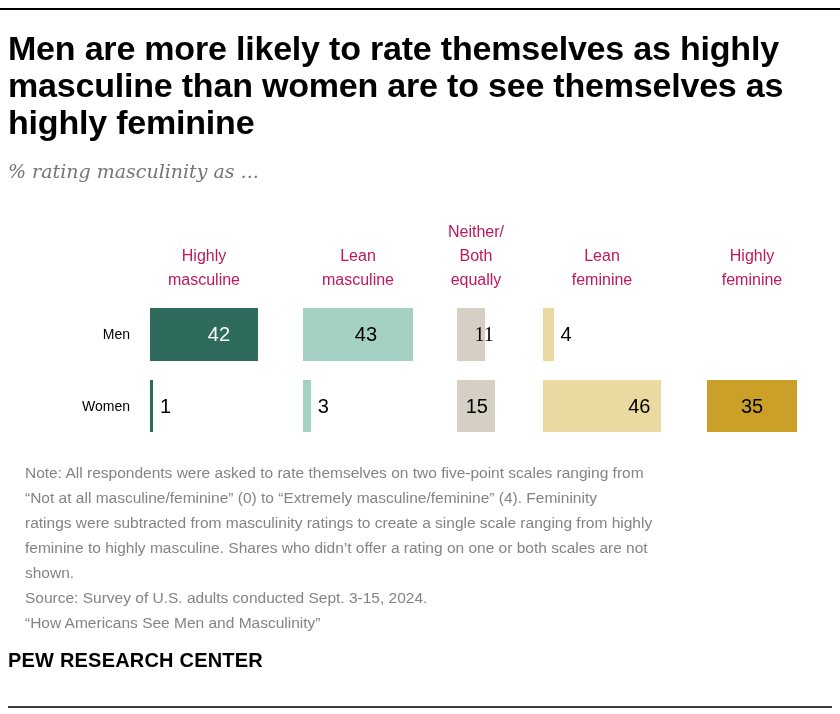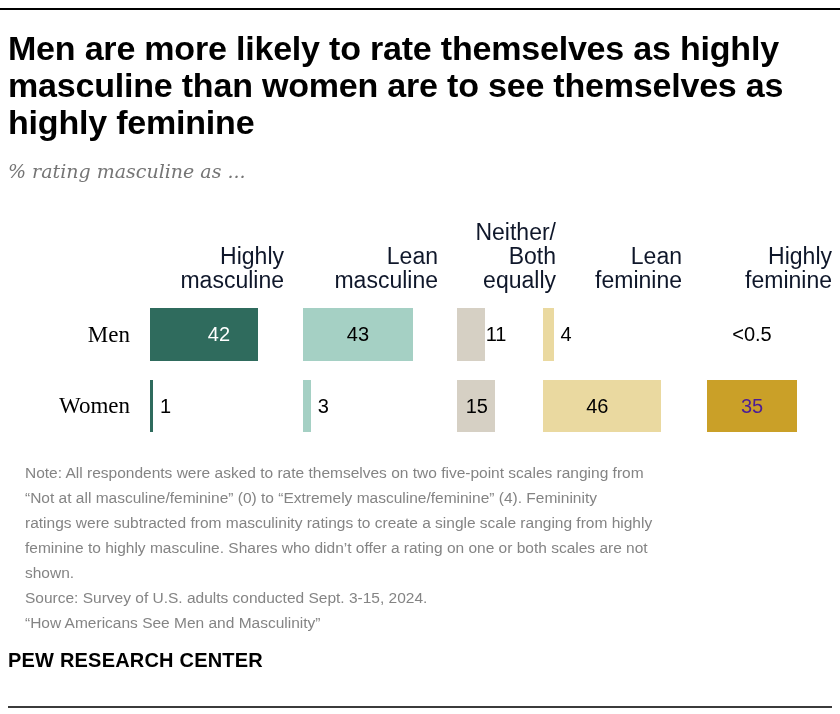--- a/index.html
+++ b/index.html
@@ -20,24 +20,24 @@
   }
   .subtitle {
     margin: 18px 8px 0 8px;
     font-family: "DejaVu Serif", serif; font-style: italic;
     font-size: 19px; line-height: 24px; color: #757575;
   }
 
   .chart { position: relative; height: 240px; margin-top: 27px; width: 840px; }
   .chart > div { position: absolute; }
   .cat-header {
-    text-align: right; font-size: 23px; line-height: 24px;
-    white-space: pre-line; color: #0f172a;
+    text-align: center; font-size: 16px; line-height: 24px;
+    white-space: pre-line; color: #be185d;
   }
-  .row-label { text-align: right; font-size: 23px; color: #000; font-family: Liberation Serif, serif; }
+  .row-label { text-align: right; font-size: 14px; color: #000; }
   .bar-value { font-size: 20px; color: #000; }
   .bar-value.inside { text-align: center; }
   .bar-value.centered { text-align: center; }
 
   .meta {
     margin: 10px 8px 0 25px;
     font-size: 15.5px; line-height: 25px; color: #848484;
     white-space: pre-line;
   }
   .meta + .meta { margin-top: 0; }
@@ -49,55 +49,54 @@
 </style>
 </head>
 <body>
 
 <div class="page">
   <div class="rule-top"></div>
 
   <h1 class="title">Men are more likely to rate themselves as highly
 masculine than women are to see themselves as
 highly feminine</h1>
-  <div class="subtitle">% rating masculine as ...</div>
+  <div class="subtitle">% rating masculinity as ...</div>
 
   <div class="chart">
       <div class="cat-header" style="left: 124px; bottom: 158px; width: 160px;">Highly
 masculine</div>
       <div class="cat-header" style="left: 278px; bottom: 158px; width: 160px;">Lean
 masculine</div>
       <div class="cat-header" style="left: 396px; bottom: 158px; width: 160px;">Neither/
 Both
 equally</div>
       <div class="cat-header" style="left: 522px; bottom: 158px; width: 160px;">Lean
 feminine</div>
       <div class="cat-header" style="left: 672px; bottom: 158px; width: 160px;">Highly
 feminine</div>
       <div class="row-label" style="left: 0px; top: 98px; width: 130px; height: 53px; line-height: 53px;">Men</div>
       <div class="bar" style="left: 150.45px; top: 98px; width: 107.1px; height: 53px; background: rgb(47, 107, 93);"></div>
       <div class="bar-value inside" style="left: 150.45px; top: 98px; width: 107.1px; height: 53px; line-height: 53px; color: rgb(255, 255, 255); margin-left: 15px;">42</div>
       <div class="bar" style="left: 303.175px; top: 98px; width: 109.65px; height: 53px; background: rgb(165, 208, 196);"></div>
-      <div class="bar-value inside" style="left: 303.175px; top: 98px; width: 109.65px; height: 53px; line-height: 53px; color: rgb(0, 0, 0);">43</div>
+      <div class="bar-value inside" style="left: 303.175px; top: 98px; width: 109.65px; height: 53px; line-height: 53px; color: rgb(0, 0, 0); padding-left: 8px;">43</div>
       <div class="bar" style="left: 456.875px; top: 98px; width: 28.05px; height: 53px; background: rgb(214, 208, 196);"></div>
-      <div class="bar-value inside" style="left: 482px; top: 98px; width: 28.05px; height: 53px; line-height: 53px; color: rgb(0, 0, 0);">11</div>
+      <div class="bar-value inside" style="left: 470px; top: 98px; width: 28.05px; height: 53px; line-height: 53px; color: rgb(0, 0, 0); font-family: Liberation Serif, serif;">11</div>
       <div class="bar" style="left: 543.35px; top: 98px; width: 10.2px; height: 53px; background: rgb(234, 217, 160);"></div>
       <div class="bar-value outside" style="left: 560.55px; top: 98px; height: 53px; line-height: 53px;">4</div>
-      <div class="bar-value centered" style="left: 692px; top: 98px; width: 120px; height: 53px; line-height: 53px;">&lt;0.5</div>
       <div class="row-label" style="left: 0px; top: 170px; width: 130px; height: 52px; line-height: 52px;">Women</div>
       <div class="bar" style="left: 150.45px; top: 170px; width: 2.55px; height: 52px; background: rgb(47, 107, 93);"></div>
       <div class="bar-value outside" style="left: 160px; top: 170px; height: 52px; line-height: 52px;">1</div>
       <div class="bar" style="left: 303.175px; top: 170px; width: 7.65px; height: 52px; background: rgb(165, 208, 196);"></div>
       <div class="bar-value outside" style="left: 317.825px; top: 170px; height: 52px; line-height: 52px;">3</div>
       <div class="bar" style="left: 456.875px; top: 170px; width: 38.25px; height: 52px; background: rgb(214, 208, 196);"></div>
       <div class="bar-value inside" style="left: 456.875px; top: 170px; width: 40px; height: 52px; line-height: 52px; color: rgb(0, 0, 0);">15</div>
       <div class="bar" style="left: 543.35px; top: 170px; width: 117.3px; height: 52px; background: rgb(234, 217, 160);"></div>
-      <div class="bar-value inside" style="left: 543.35px; top: 170px; width: 108px; height: 52px; line-height: 52px; color: rgb(0, 0, 0);">46</div>
+      <div class="bar-value inside" style="left: 543.35px; top: 170px; width: 108px; height: 52px; line-height: 52px; color: rgb(0, 0, 0); padding-left: 42px;">46</div>
       <div class="bar" style="left: 707.375px; top: 170px; width: 89.25px; height: 52px; background: rgb(202, 160, 40);"></div>
-      <div class="bar-value inside" style="left: 707.375px; top: 170px; width: 89.25px; height: 52px; line-height: 52px; color: #4c1d95;">35</div>
+      <div class="bar-value inside" style="left: 707.375px; top: 170px; width: 89.25px; height: 52px; line-height: 52px; color: #000000;">35</div>
     </div>
 
   <div class="meta">Note: All respondents were asked to rate themselves on two five-point scales ranging from
 “Not at all masculine/feminine” (0) to “Extremely masculine/feminine” (4). Femininity
 ratings were subtracted from masculinity ratings to create a single scale ranging from highly
 feminine to highly masculine. Shares who didn’t offer a rating on one or both scales are not
 shown.</div>
   <div class="meta">Source: Survey of U.S. adults conducted Sept. 3-15, 2024.</div>
   <div class="meta">“How Americans See Men and Masculinity”</div>
 

